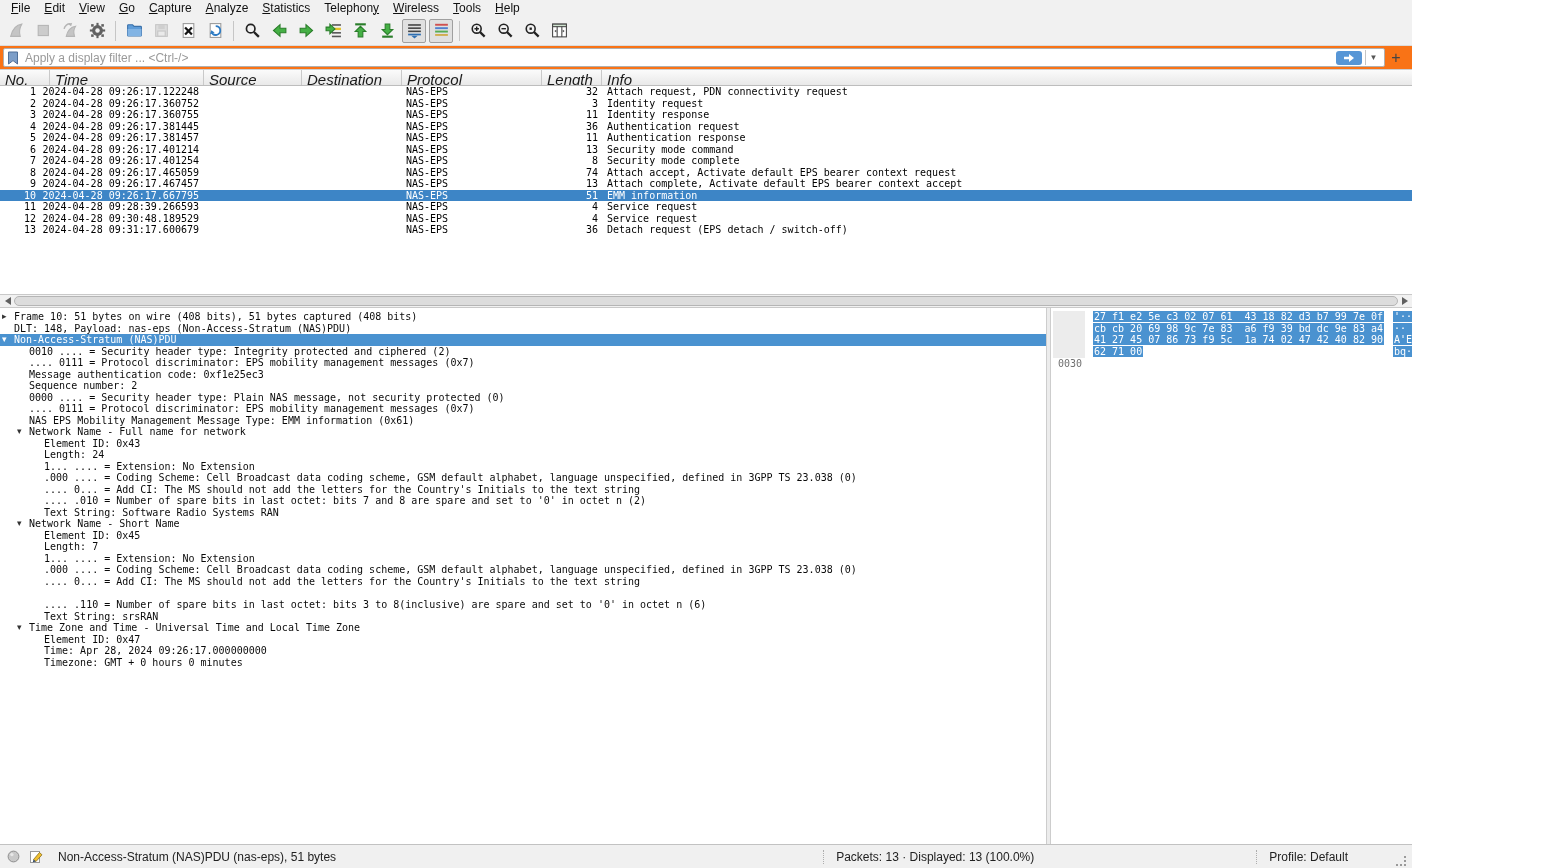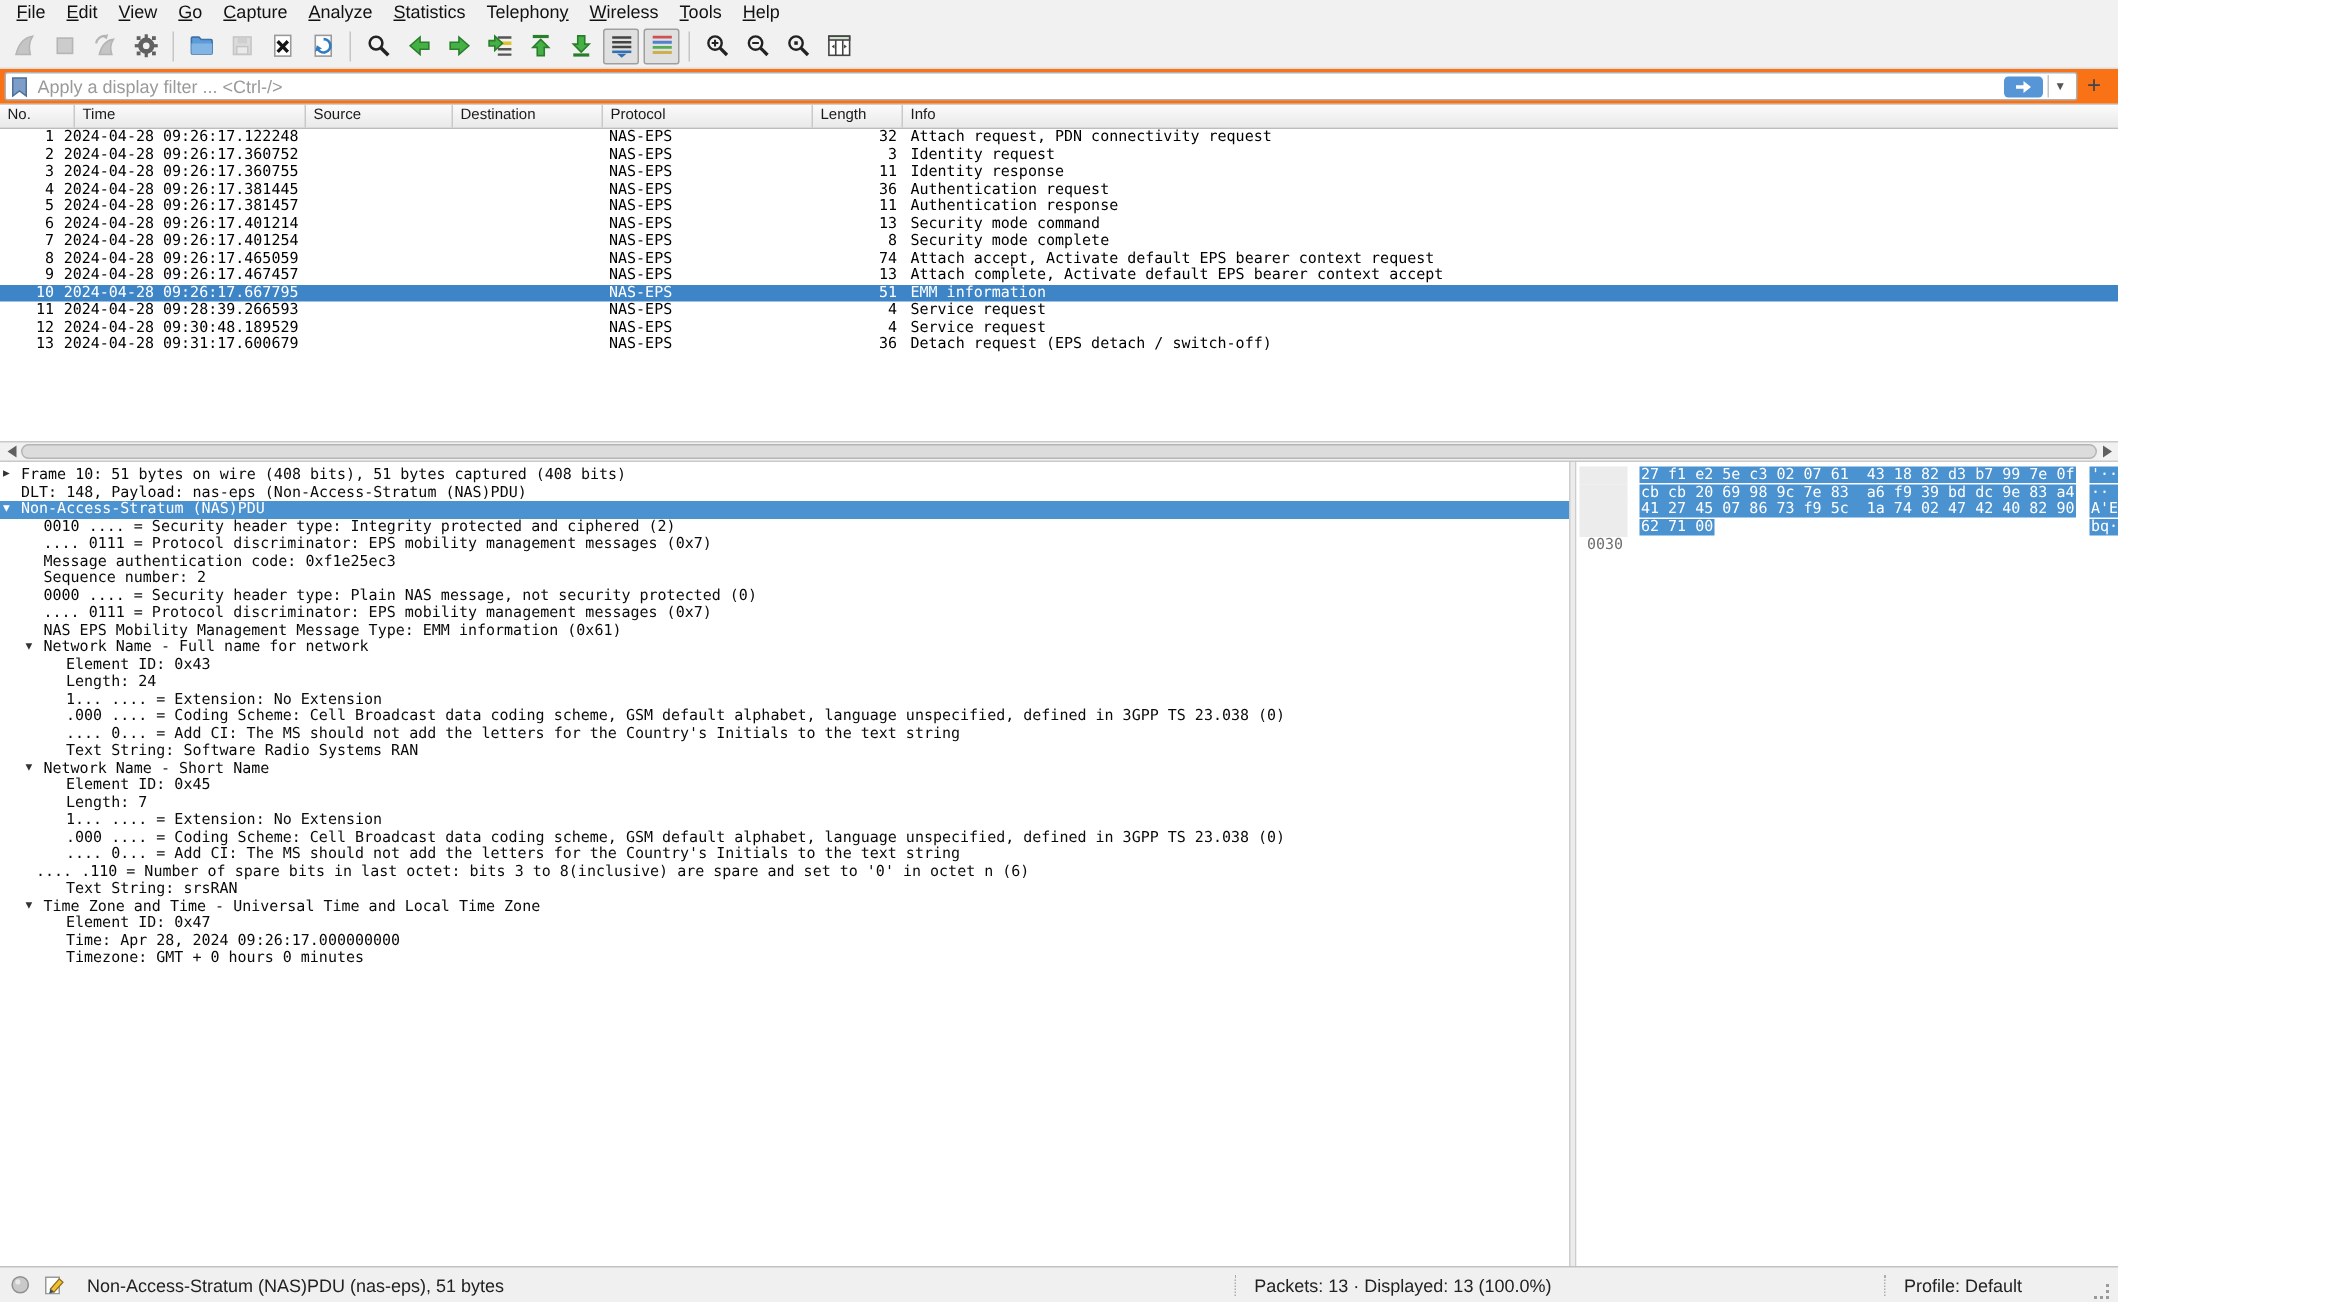--- a/index.html
+++ b/index.html
@@ -26,21 +26,21 @@
   .ftext { flex:1; border:none; outline:none; font-size:12px; color:#333; background:transparent; padding:0 4px; font-family:"Liberation Sans",sans-serif; }
   .ftext::placeholder { color:#9a9a9a; }
   .fapply { width:26px; height:14px; border-radius:3px; background:#5796d6; display:flex; align-items:center; justify-content:center; flex:none; }
   .fapply svg { width:12px; height:10px; }
   .fcaret { width:16px; height:15px; margin-left:3px; border-left:1px solid #c4c4c4; display:flex; align-items:center; justify-content:center; font-size:8px; color:#555; flex:none; }
   .fplus { width:22px; text-align:center; font-size:16px; line-height:20px; color:#444; flex:none; cursor:default; }
 
   
   .plist { height:224px; background:#fff; overflow:hidden; }
   .phead { height:16px; display:flex; background:linear-gradient(#fbfbfb,#e9e9e9); border-bottom:1px solid #bdbdbd; }
-  .hcell { border-right:1px solid #c9c9c9; padding:1px 0 0 5px; font-size:10px; color:#1a1a1a; white-space:nowrap; overflow:hidden; }
+  .hcell { border-right:1px solid #c9c9c9; padding:1px 0 0 5px; font-size:15px; color:#1a1a1a; white-space:nowrap; overflow:hidden;font-style:italic; }
   .prow { display:flex; height:11.5px; line-height:11.6px; font-family:"DejaVu Sans Mono",monospace; font-size:10px; white-space:pre; color:#000; }
   .prow.sel { background:var(--sel-list,#3d85c6); color:#fff; }
   .c0 { width:38px; text-align:right; padding-right:2px; flex:none; }
   .c1 { width:162px; text-align:right; padding-right:1px; flex:none; }
   .c2 { width:100px; flex:none; }
   .c3 { width:102px; flex:none; }
   .c4 { width:140px; padding-left:4px; flex:none; }
   .c5 { width:58px; text-align:right; padding-right:2px; flex:none; }
   .c6 { flex:1; padding-left:7px; overflow:hidden; }
 
@@ -359,28 +359,29 @@
         <div class="dline" style="padding-left: 29px;"><span>Sequence number: 2</span></div>
         <div class="dline" style="padding-left: 29px;"><span>0000 .... = Security header type: Plain NAS message, not security protected (0)</span></div>
         <div class="dline" style="padding-left: 29px;"><span>.... 0111 = Protocol discriminator: EPS mobility management messages (0x7)</span></div>
         <div class="dline" style="padding-left: 29px;"><span>NAS EPS Mobility Management Message Type: EMM information (0x61)</span></div>
         <div class="dline" style="padding-left: 29px;"><span class="darrow" style="left: 17px;">▾</span><span>Network Name - Full name for network</span></div>
         <div class="dline" style="padding-left: 44px;"><span>Element ID: 0x43</span></div>
         <div class="dline" style="padding-left: 44px;"><span>Length: 24</span></div>
         <div class="dline" style="padding-left: 44px;"><span>1... .... = Extension: No Extension</span></div>
         <div class="dline" style="padding-left: 44px;"><span>.000 .... = Coding Scheme: Cell Broadcast data coding scheme, GSM default alphabet, language unspecified, defined in 3GPP TS 23.038 (0)</span></div>
         <div class="dline" style="padding-left: 44px;"><span>.... 0... = Add CI: The MS should not add the letters for the Country's Initials to the text string</span></div>
+        <div class="dline" style="padding-left: 44px;"><span>.... .010 = Number of spare bits in last octet: bits 7 and 8 are spare and set to '0' in octet n (2)</span></div>
         <div class="dline" style="padding-left: 44px;"><span>Text String: Software Radio Systems RAN</span></div>
         <div class="dline" style="padding-left: 29px;"><span class="darrow" style="left: 17px;">▾</span><span>Network Name - Short Name</span></div>
         <div class="dline" style="padding-left: 44px;"><span>Element ID: 0x45</span></div>
         <div class="dline" style="padding-left: 44px;"><span>Length: 7</span></div>
         <div class="dline" style="padding-left: 44px;"><span>1... .... = Extension: No Extension</span></div>
         <div class="dline" style="padding-left: 44px;"><span>.000 .... = Coding Scheme: Cell Broadcast data coding scheme, GSM default alphabet, language unspecified, defined in 3GPP TS 23.038 (0)</span></div>
         <div class="dline" style="padding-left: 44px;"><span>.... 0... = Add CI: The MS should not add the letters for the Country's Initials to the text string</span></div>
-        <div class="dline" style="padding-left: 24px;"><span>.... .110 = Number of spare bits in last octet: bits 3 to 8(inclusive) are spare and set to '0' in octet n (6)</span></div>
+        <div class="dline" style="padding-left: 44px; margin-top: 12px;"><span>.... .110 = Number of spare bits in last octet: bits 3 to 8(inclusive) are spare and set to '0' in octet n (6)</span></div>
         <div class="dline" style="padding-left: 44px;"><span>Text String: srsRAN</span></div>
         <div class="dline" style="padding-left: 29px;"><span class="darrow" style="left: 17px;">▾</span><span>Time Zone and Time - Universal Time and Local Time Zone</span></div>
         <div class="dline" style="padding-left: 44px;"><span>Element ID: 0x47</span></div>
         <div class="dline" style="padding-left: 44px;"><span>Time: Apr 28, 2024 09:26:17.000000000</span></div>
         <div class="dline" style="padding-left: 44px;"><span>Timezone: GMT + 0 hours 0 minutes</span></div>
       </div>
     <div class="splitter"></div>
     <div class="hexpane" id="hexpane">
         <div class="hrow"><span class="hoff">0000</span><span class="hbytes"><span class="hl">27 f1 e2 5e c3 02 07 61  43 18 82 d3 b7 99 7e 0f</span></span><span class="hascii"><span class="hl">'··^···a C·····~·</span></span></div>
         <div class="hrow"><span class="hoff">0010</span><span class="hbytes"><span class="hl">cb cb 20 69 98 9c 7e 83  a6 f9 39 bd dc 9e 83 a4</span></span><span class="hascii"><span class="hl">·· i··~· ··9·····</span></span></div>

